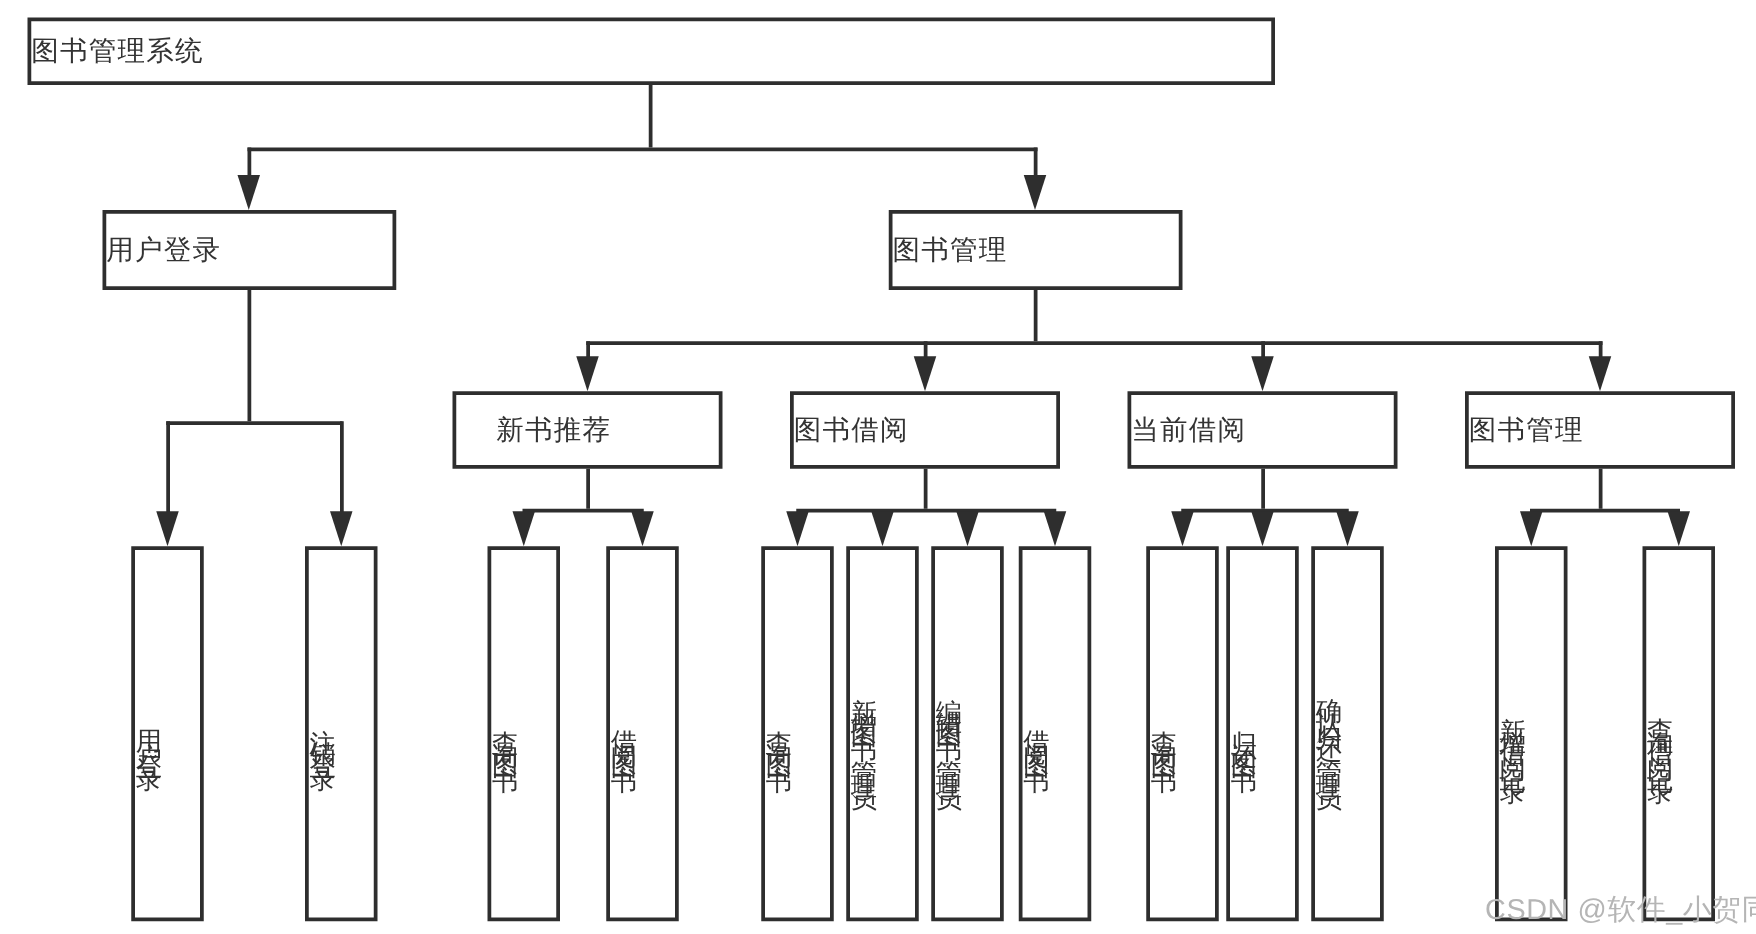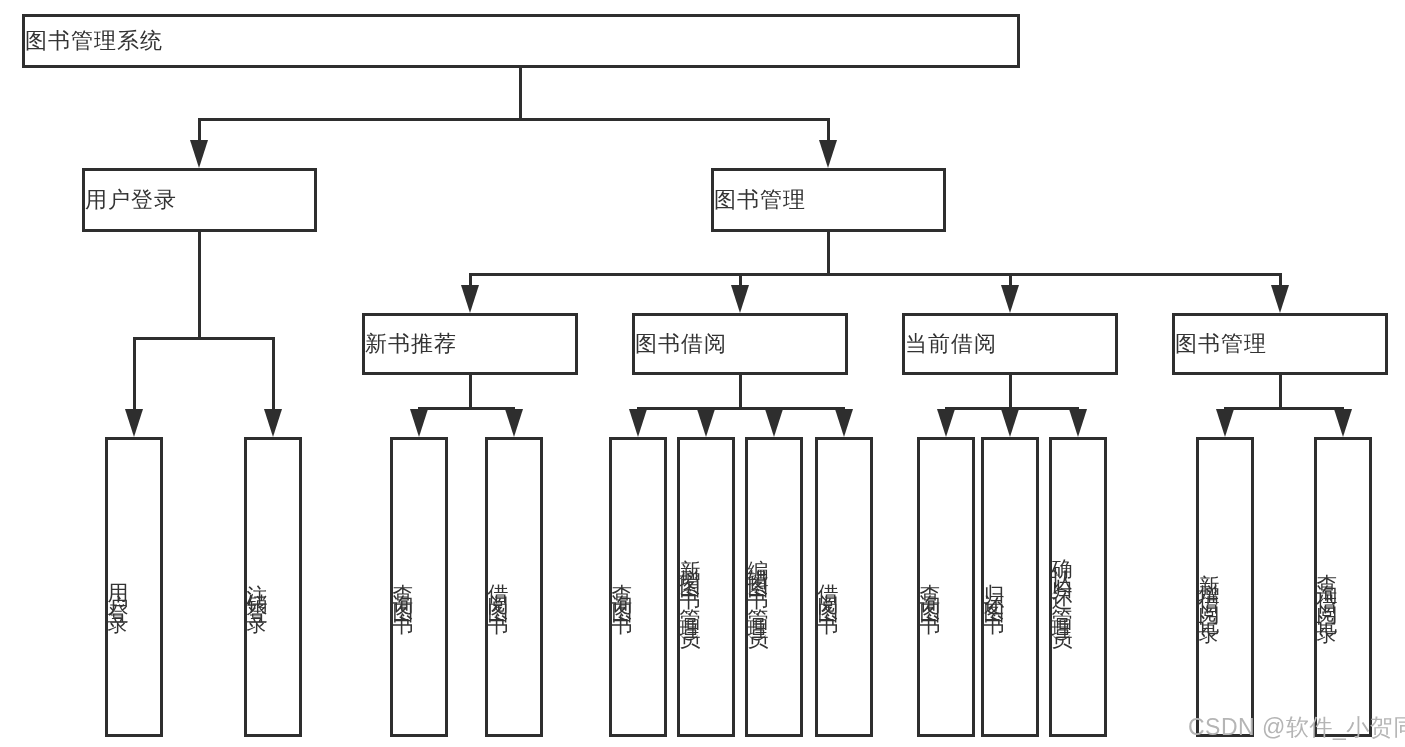--- a/index.html
+++ b/index.html
@@ -63,21 +63,21 @@
   <div class="hline" style="left:469px;top:273px;width:813px;"></div>
   <div class="vline" style="left:469px;top:273px;height:15px;"></div>
   <div class="arrow" style="left:461px;top:285px;"></div>
   <div class="vline" style="left:739px;top:273px;height:15px;"></div>
   <div class="arrow" style="left:731px;top:285px;"></div>
   <div class="vline" style="left:1009px;top:273px;height:15px;"></div>
   <div class="arrow" style="left:1001px;top:285px;"></div>
   <div class="vline" style="left:1279px;top:273px;height:15px;"></div>
   <div class="arrow" style="left:1271px;top:285px;"></div>
 
-  <div class="box hbox" style="left:362px;top:313px;width:216px;height:62px;">
+  <div class="box hbox" style="left:362px;top:313px;width:216px;height:62px;padding-left:32px;">
     <span>新书推荐</span>
   </div>
   <div class="box hbox" style="left:902px;top:313px;width:216px;height:62px;">
     <span>当前借阅</span>
   </div>
   <div class="box hbox" style="left:632px;top:313px;width:216px;height:62px;">
     <span>图书借阅</span>
   </div>
   <div class="box hbox" style="left:1172px;top:313px;width:216px;height:62px;">
     <span>图书管理</span>

